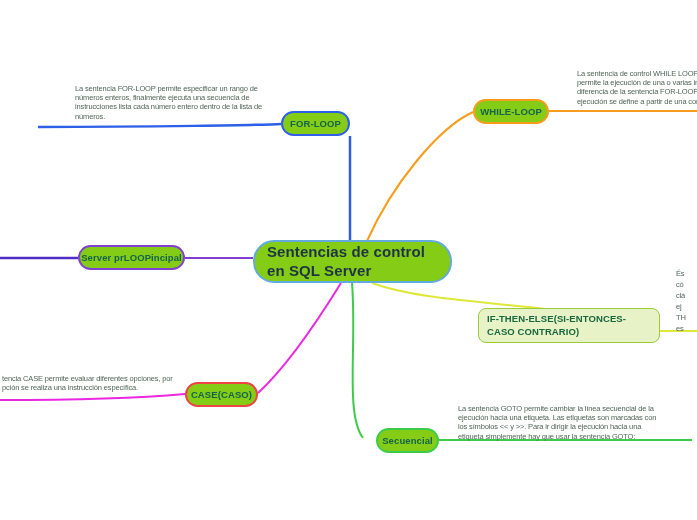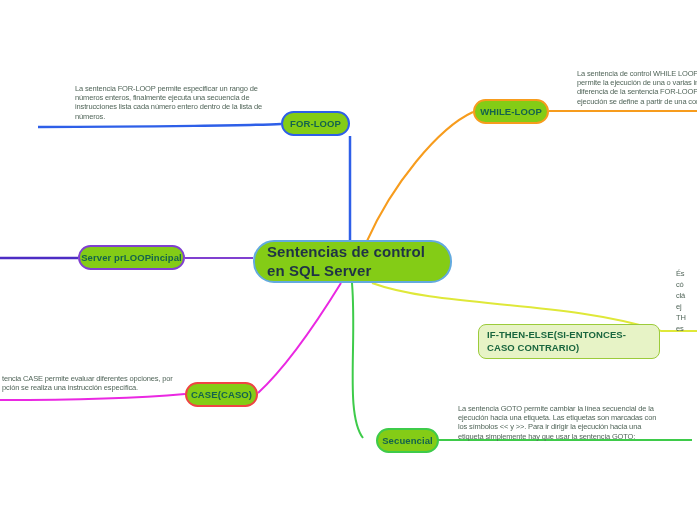--- a/index.html
+++ b/index.html
@@ -20,21 +20,21 @@
     justify-content:flex-start;text-align:left;padding:0 10px 0 12px;line-height:1.25;
   }
   .node-for{left:281px;top:111px;width:69px;height:25px;border:2px solid #2e5fe8;}
   .node-while{left:473px;top:99px;width:76px;height:25px;border:2px solid #f79c1d;}
   .node-topic{left:78px;top:245px;width:107px;height:25px;border:2px solid #8040d0;}
   .node-case{left:185px;top:382px;width:73px;height:25px;border:2px solid #ef4444;}
   .node-sec{left:376px;top:428px;width:63px;height:25px;border:2px solid #3ecb4a;}
   .node-if{
     left:478px;top:308px;width:182px;height:35px;border:1.5px solid #9ccb3b;
     background:#e7f3c6;border-radius:8px;justify-content:flex-start;text-align:left;
-    padding:2px 8px;line-height:1.3;color:#19663f;margin-top:16px;
+    padding:2px 8px;line-height:1.3;color:#19663f;
   }
   .note{
     position:absolute;font-size:7.5px;line-height:9.2px;color:#52665a;
     letter-spacing:-0.15px;white-space:pre;
   }
   .note-for{left:75px;top:84px;}
   .note-while{left:577px;top:69px;}
   .note-topic{left:2px;top:214px;}
   .note-if{left:664px;top:268px;line-height:11px;margin-left:12px;}
   .note-case{left:2px;top:374px;}

